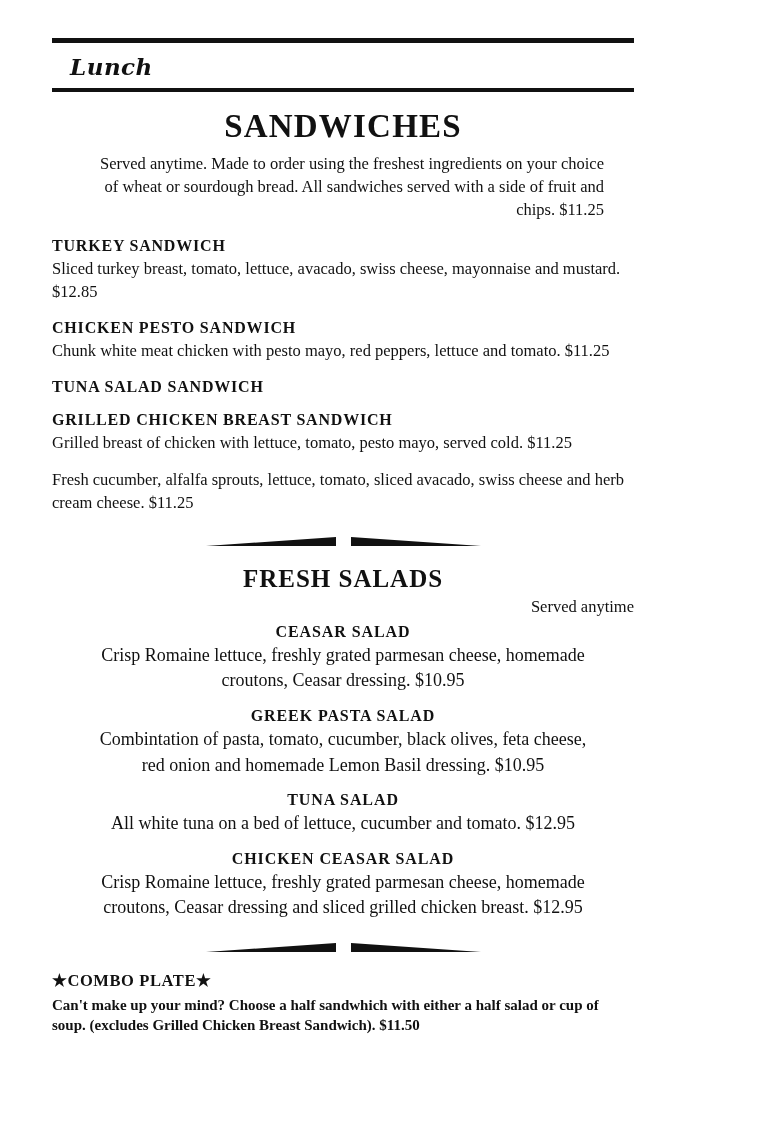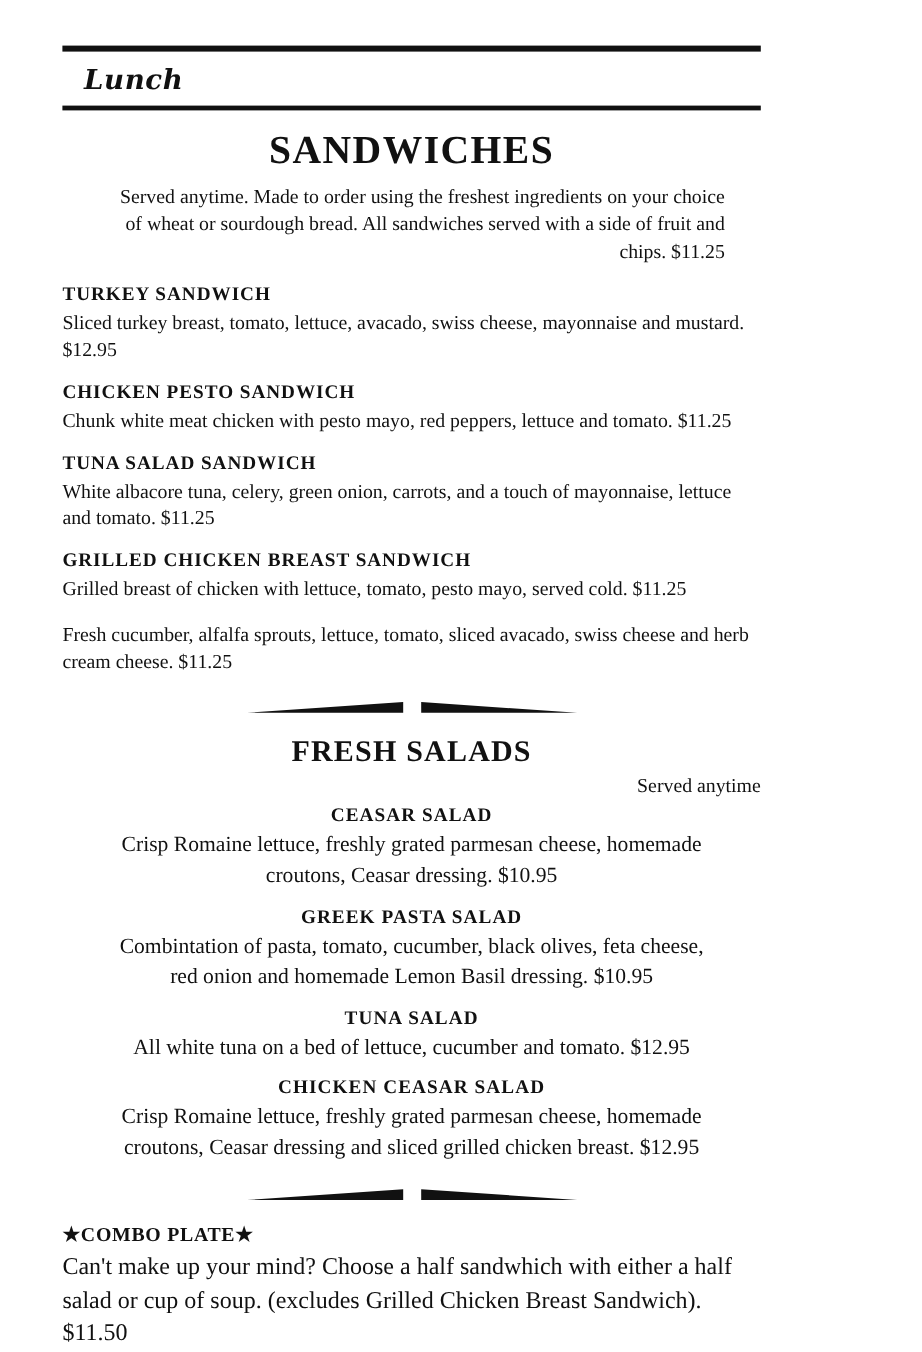--- a/index.html
+++ b/index.html
@@ -155,23 +155,24 @@
   .combo {
     margin-top: 0;
   }
   .combo-title {
     font-weight: bold;
     font-size: 16.5px;
     letter-spacing: 0.6px;
     margin: 0 0 4px 0;
   }
   .combo-desc {
-    font-size: 20px;
+    font-size: 15px;
     line-height: 1.38;
     margin: 0;
+    font-weight: bold;
   }
 </style>
 </head>
 <body>
 
 <div class="page">
 
   <div class="header-wrap">
     <div class="rule-top"></div>
     <div class="header-title-row">
@@ -181,31 +182,30 @@
   </div>
 
   <div class="content">
 
     <div class="section">
       <div class="section-heading">SANDWICHES</div>
       <p class="intro">Served anytime. Made to order using the freshest ingredients on your choice of wheat or sourdough bread. All sandwiches served with a side of fruit and chips. $11.25</p>
 
       <div class="item">
         <div class="item-name">TURKEY SANDWICH</div>
-        <p class="item-desc">Sliced turkey breast, tomato, lettuce, avacado, swiss cheese, mayonnaise and mustard. $12.95</p>
+        <p class="item-desc">Sliced turkey breast, tomato, lettuce, avacado, swiss cheese, mayonnaise and mustard. $12.85</p>
       </div>
 
       <div class="item">
         <div class="item-name">CHICKEN PESTO SANDWICH</div>
         <p class="item-desc">Chunk white meat chicken with pesto mayo, red peppers, lettuce and tomato. $11.25</p>
       </div>
 
       <div class="item">
         <div class="item-name">TUNA SALAD  SANDWICH</div>
-        <p class="item-desc">White albacore tuna, celery, green onion, carrots, and a touch of mayonnaise, lettuce and tomato. $11.25</p>
       </div>
 
       <div class="item">
         <div class="item-name">GRILLED CHICKEN BREAST  SANDWICH</div>
         <p class="item-desc">Grilled breast of chicken with lettuce, tomato, pesto mayo, served cold. $11.25</p>
       </div>
 
       <div class="item">
         <p class="item-desc">Fresh cucumber, alfalfa sprouts, lettuce, tomato, sliced avacado, swiss cheese and herb cream cheese. $11.25</p>
       </div>

